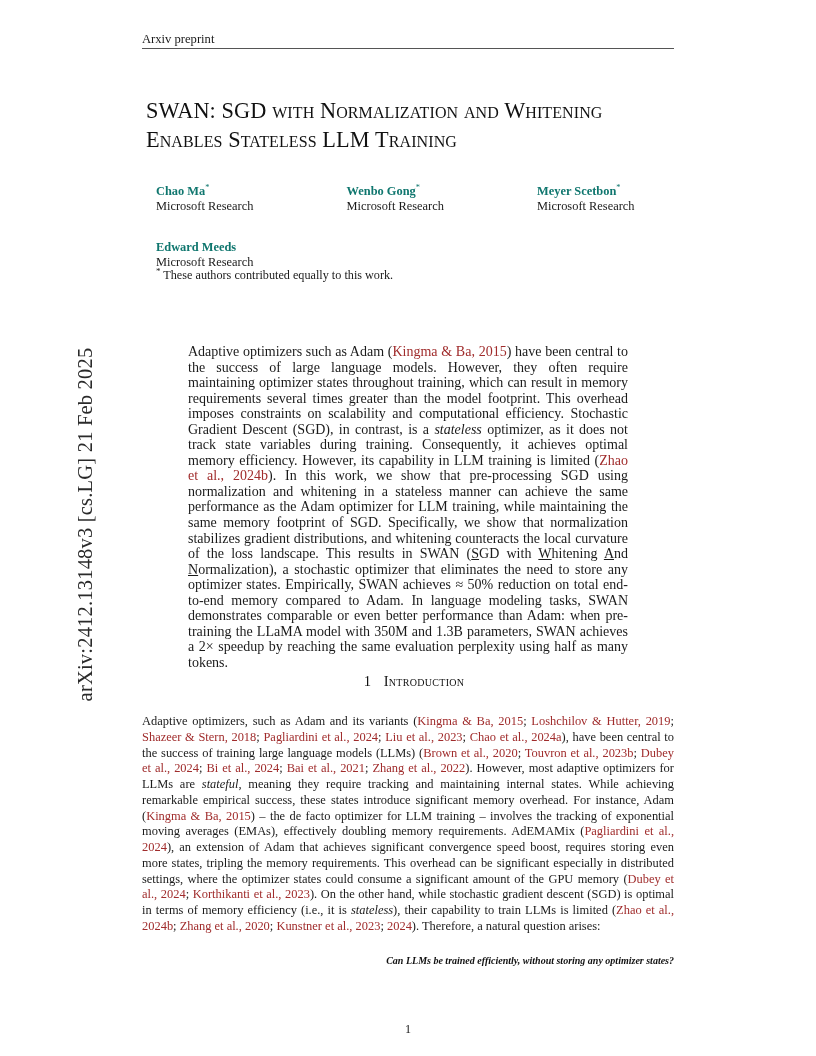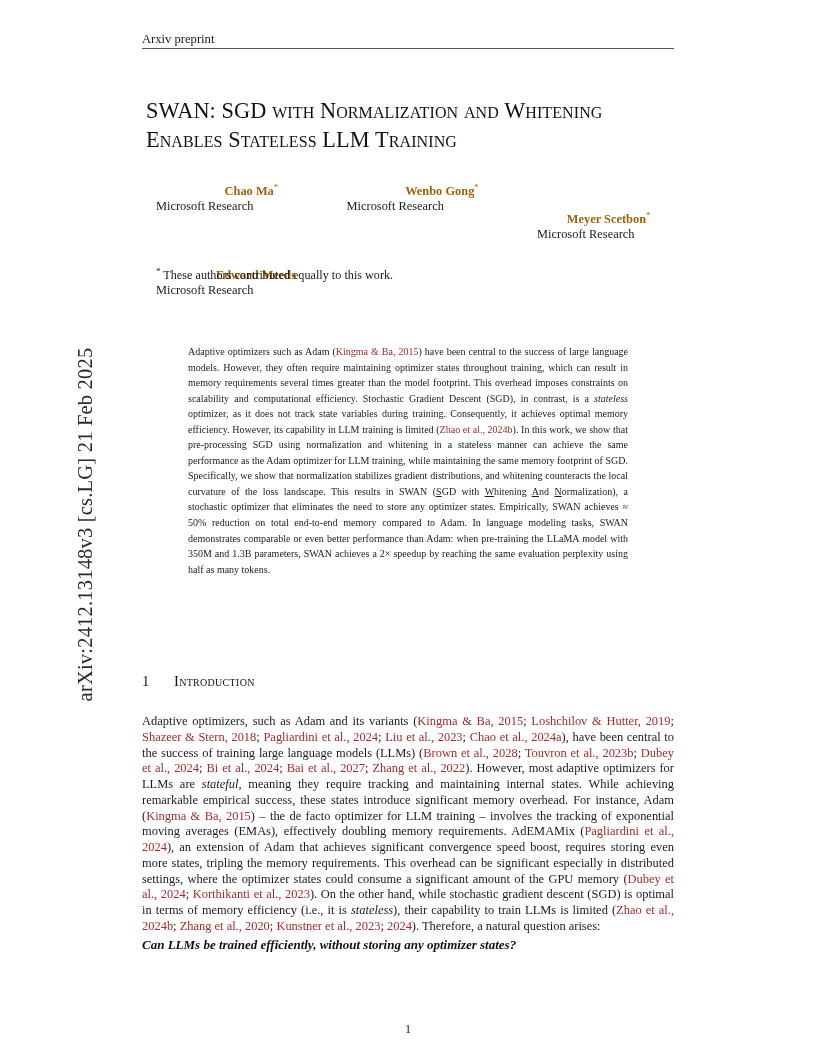--- a/index.html
+++ b/index.html
@@ -93,27 +93,26 @@
     width: 528px;
   }
   .author-row.second {
     margin-top: 26px;
   }
   .author-col {
     width: 200px;
   }
   .author-col.c1 { width: 200px; padding-left: 4px; }
   .author-col.c2 { width: 200px; }
-  .author-col.c3 { width: 150px; margin-top: 28px; }
+  .author-col.c3 { width: 150px; }
   .author-name {
     font-size: 12.4px;
     font-weight: bold;
     line-height: 15px;
-    color: #a16207;
-    text-align: center;
+    color: #0f766e;
   }
   .author-name sup {
     font-size: 8.4px;
     font-weight: normal;
     vertical-align: super;
   }
   .author-affil {
     font-size: 12.4px;
     line-height: 15px;
     color: #1a1a1a;
@@ -141,34 +140,35 @@
   .abstract-heading {
     text-align: center;
     font-variant: small-caps;
     font-size: 14.2px;
     letter-spacing: 0.5px;
     line-height: 18px;
     color: #111;
   }
   .abstract-body {
     margin-top: 16px;
-    font-size: 10px;
+    font-size: 14px;
     line-height: 15.55px;
     text-align: justify;
     text-justify: inter-word;
     color: #1a1a1a;
     hyphens: auto;
   }
 
   
   #section1 {
     position: absolute;
     left: 0px;
     top: 672px;
     width: 532px;
+    text-align: center;
   }
   .section-heading {
     font-size: 14.6px;
     font-variant: small-caps;
     letter-spacing: 0.3px;
     line-height: 19px;
     color: #111;
   }
   .section-num {
     display: inline-block;
@@ -185,26 +185,26 @@
   }
   .body-par {
     font-size: 12.45px;
     line-height: 15.75px;
     text-align: justify;
     text-justify: inter-word;
     color: #1a1a1a;
     hyphens: auto;
   }
   .highlight-question {
-    margin-top: 2px;
+    margin-top: 18px;
     margin-bottom: 17px;
-    text-align: left;
+    text-align: right;
     font-weight: bold;
     font-style: italic;
-    font-size: 13px;
+    font-size: 10px;
     line-height: 16px;
     color: #111;
   }
 
   
   #page-number {
     position: absolute;
     left: 0;
     top: 1022px;
     width: 532px;
@@ -289,22 +289,22 @@
   </div>
 
   <div id="section1">
     <div class="section-heading"><span class="section-num">1</span><span>Introduction</span></div>
   </div>
 
   <div id="intro-body">
     <div class="body-par">
       Adaptive optimizers, such as Adam and its variants (<span class="cite">Kingma &amp; Ba, 2015</span>; <span class="cite">Loshchilov &amp; Hutter, 2019</span>;
       <span class="cite">Shazeer &amp; Stern, 2018</span>; <span class="cite">Pagliardini et al., 2024</span>; <span class="cite">Liu et al., 2023</span>; <span class="cite">Chao et al., 2024a</span>), have been central
-      to the success of training large language models (LLMs) (<span class="cite">Brown et al., 2028</span>; <span class="cite">Touvron et al., 2023b</span>;
-      <span class="cite">Dubey et al., 2024</span>; <span class="cite">Bi et al., 2024</span>; <span class="cite">Bai et al., 2027</span>; <span class="cite">Zhang et al., 2022</span>). However, most adaptive
+      to the success of training large language models (LLMs) (<span class="cite">Brown et al., 2020</span>; <span class="cite">Touvron et al., 2023b</span>;
+      <span class="cite">Dubey et al., 2024</span>; <span class="cite">Bi et al., 2024</span>; <span class="cite">Bai et al., 2021</span>; <span class="cite">Zhang et al., 2022</span>). However, most adaptive
       optimizers for LLMs are <span class="it">stateful</span>, meaning they require tracking and maintaining internal states.
       While achieving remarkable empirical success, these states introduce significant memory overhead.
       For instance, Adam (<span class="cite">Kingma &amp; Ba, 2015</span>) – the de facto optimizer for LLM training – involves
       the tracking of exponential moving averages (EMAs), effectively doubling memory requirements.
       AdEMAMix (<span class="cite">Pagliardini et al., 2024</span>), an extension of Adam that achieves significant convergence
       speed boost, requires storing even more states, tripling the memory requirements. This overhead can
       be significant especially in distributed settings, where the optimizer states could consume a significant
       amount of the GPU memory (<span class="cite">Dubey et al., 2024</span>; <span class="cite">Korthikanti et al., 2023</span>). On the other hand, while
       stochastic gradient descent (SGD) is optimal in terms of memory efficiency (i.e., it is <span class="it">stateless</span>), their
       capability to train LLMs is limited (<span class="cite">Zhao et al., 2024b</span>; <span class="cite">Zhang et al., 2020</span>; <span class="cite">Kunstner et al., 2023</span>;

